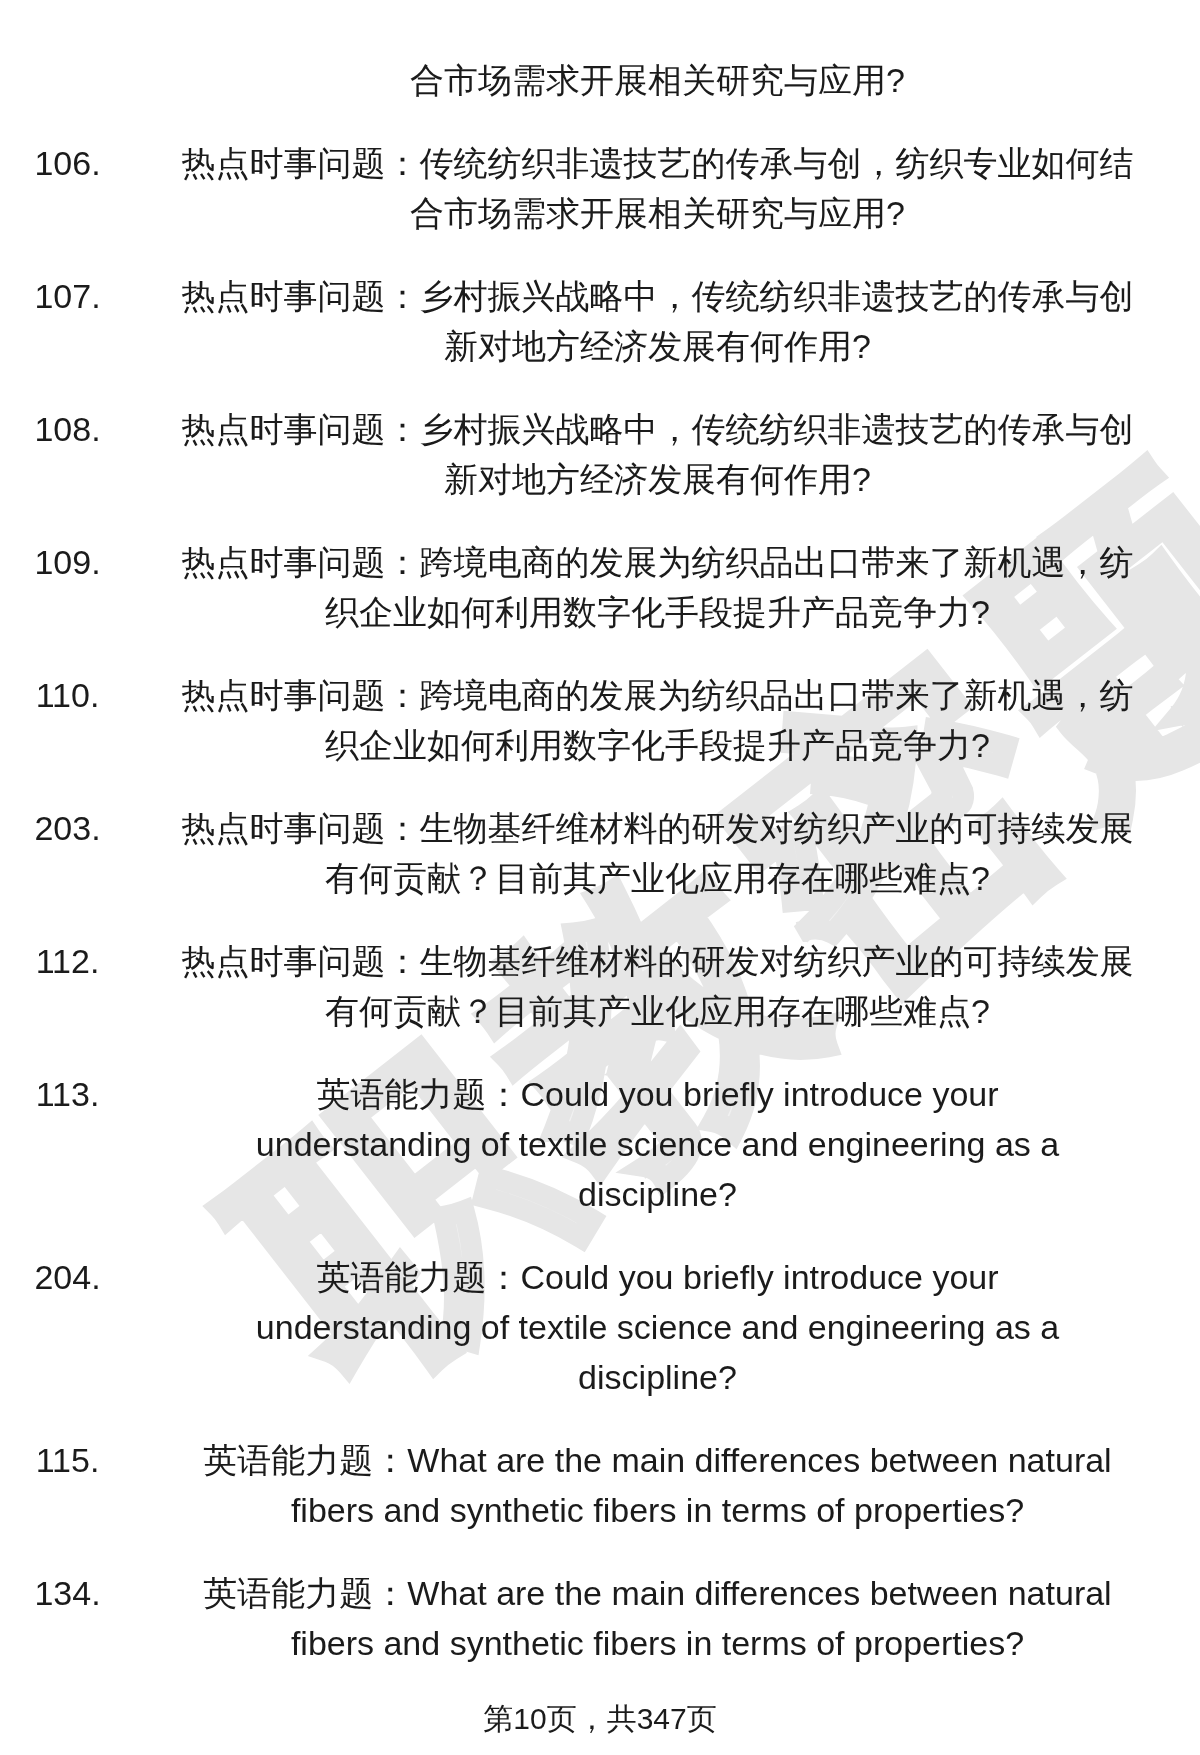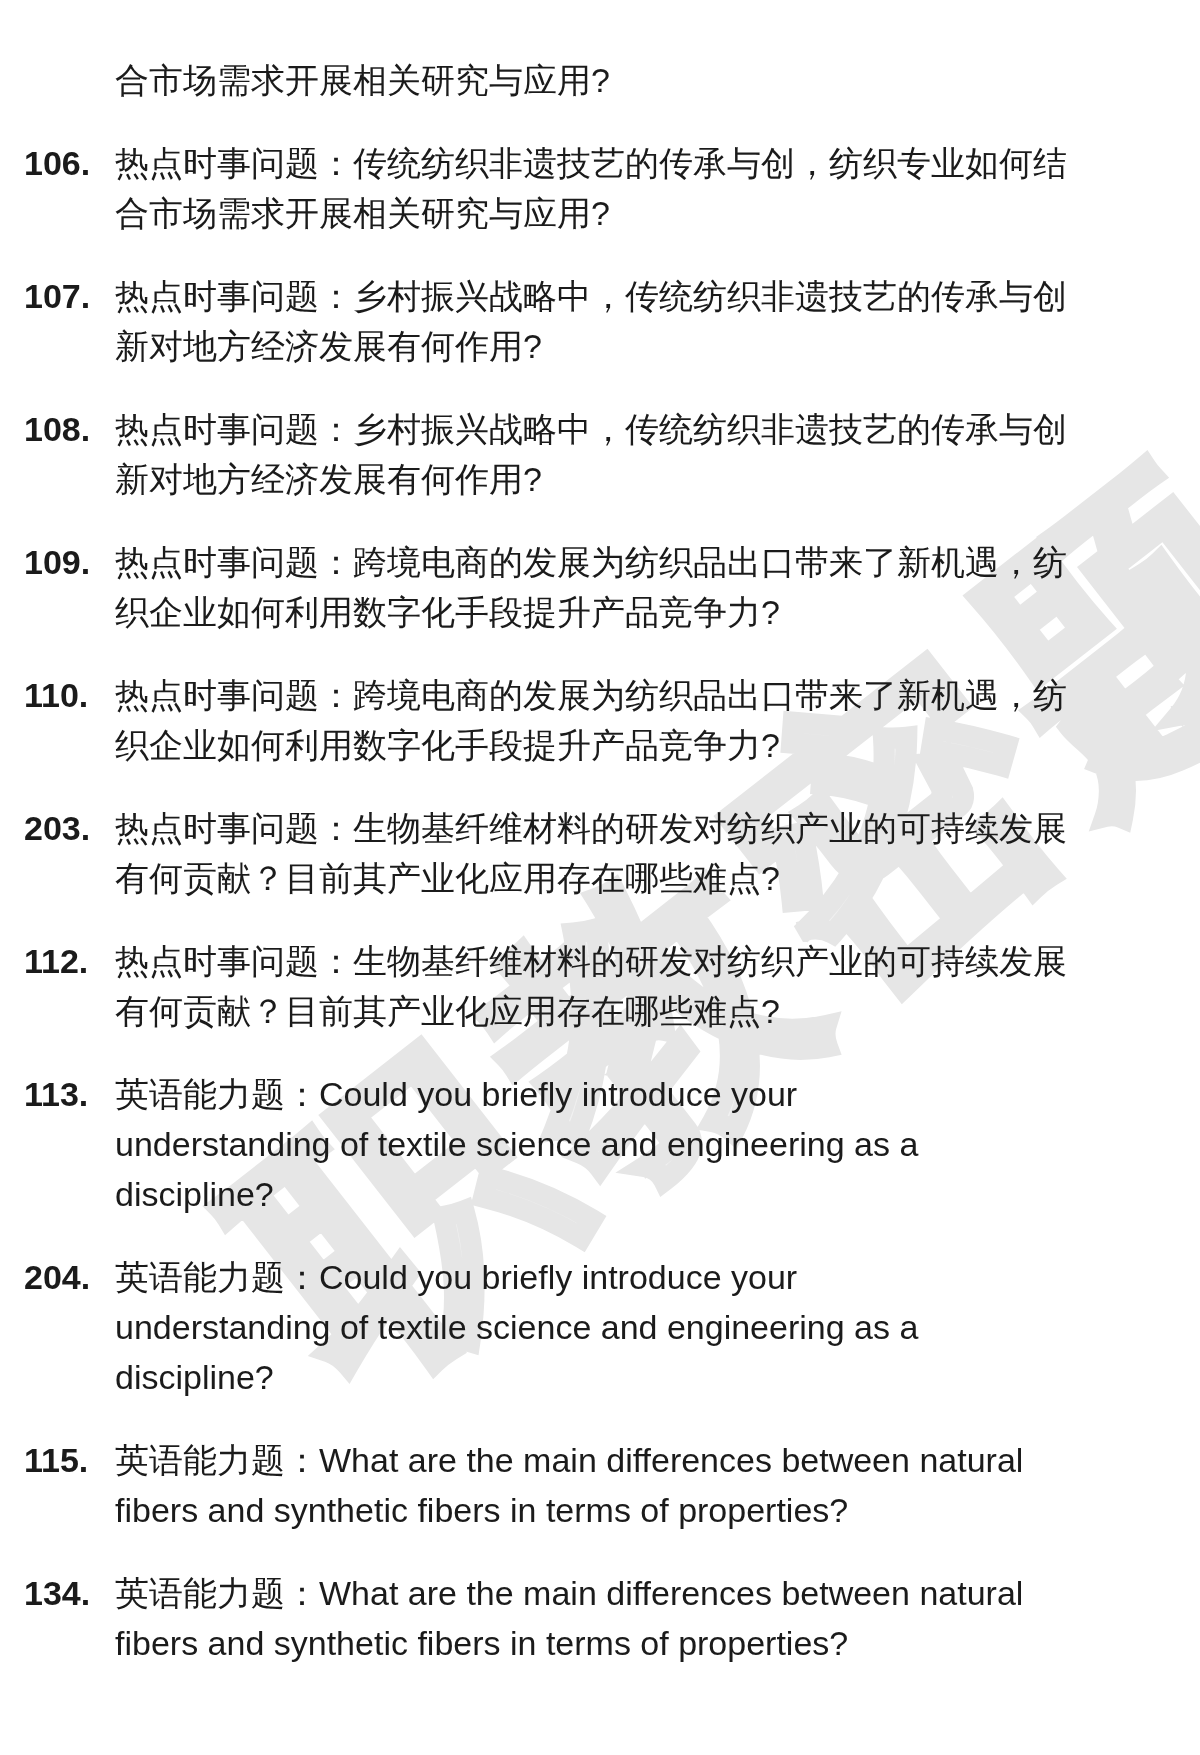--- a/index.html
+++ b/index.html
@@ -33,36 +33,36 @@
     white-space: nowrap;
     color: #f1f1f1;
     -webkit-text-stroke: 12px #e6e6e6;
     pointer-events: none;
     z-index: 0;
   }
   .content {
     position: relative;
     z-index: 1;
     padding-top: 55px;
+    text-align: center;
   }
   .item {
     position: relative;
     padding-left: 115px;
     margin-bottom: 33px;
     font-size: 34px;
     line-height: 50px;
   }
   .item .num {
     position: absolute;
-    left: 24px;
+    left: 30px;
     top: 0;
     width: 75px;
     line-height: 50px;
     white-space: nowrap;
-    font-weight: bold;
   }
   .item .text {
     white-space: pre;
   }
   .footer {
     position: relative;
     z-index: 1;
     margin-top: 17px;
     width: 100%;
     text-align: center;
@@ -148,14 +148,15 @@
     </div>
 
     <div class="item">
       <span class="num">134.</span>
       <div class="text">英语能力题：What are the main differences between natural
 fibers and synthetic fibers in terms of properties?</div>
     </div>
 
   </div>
 
+  <div class="footer">第10页，共347页</div>
 
 </div>
 
 </body></html>

